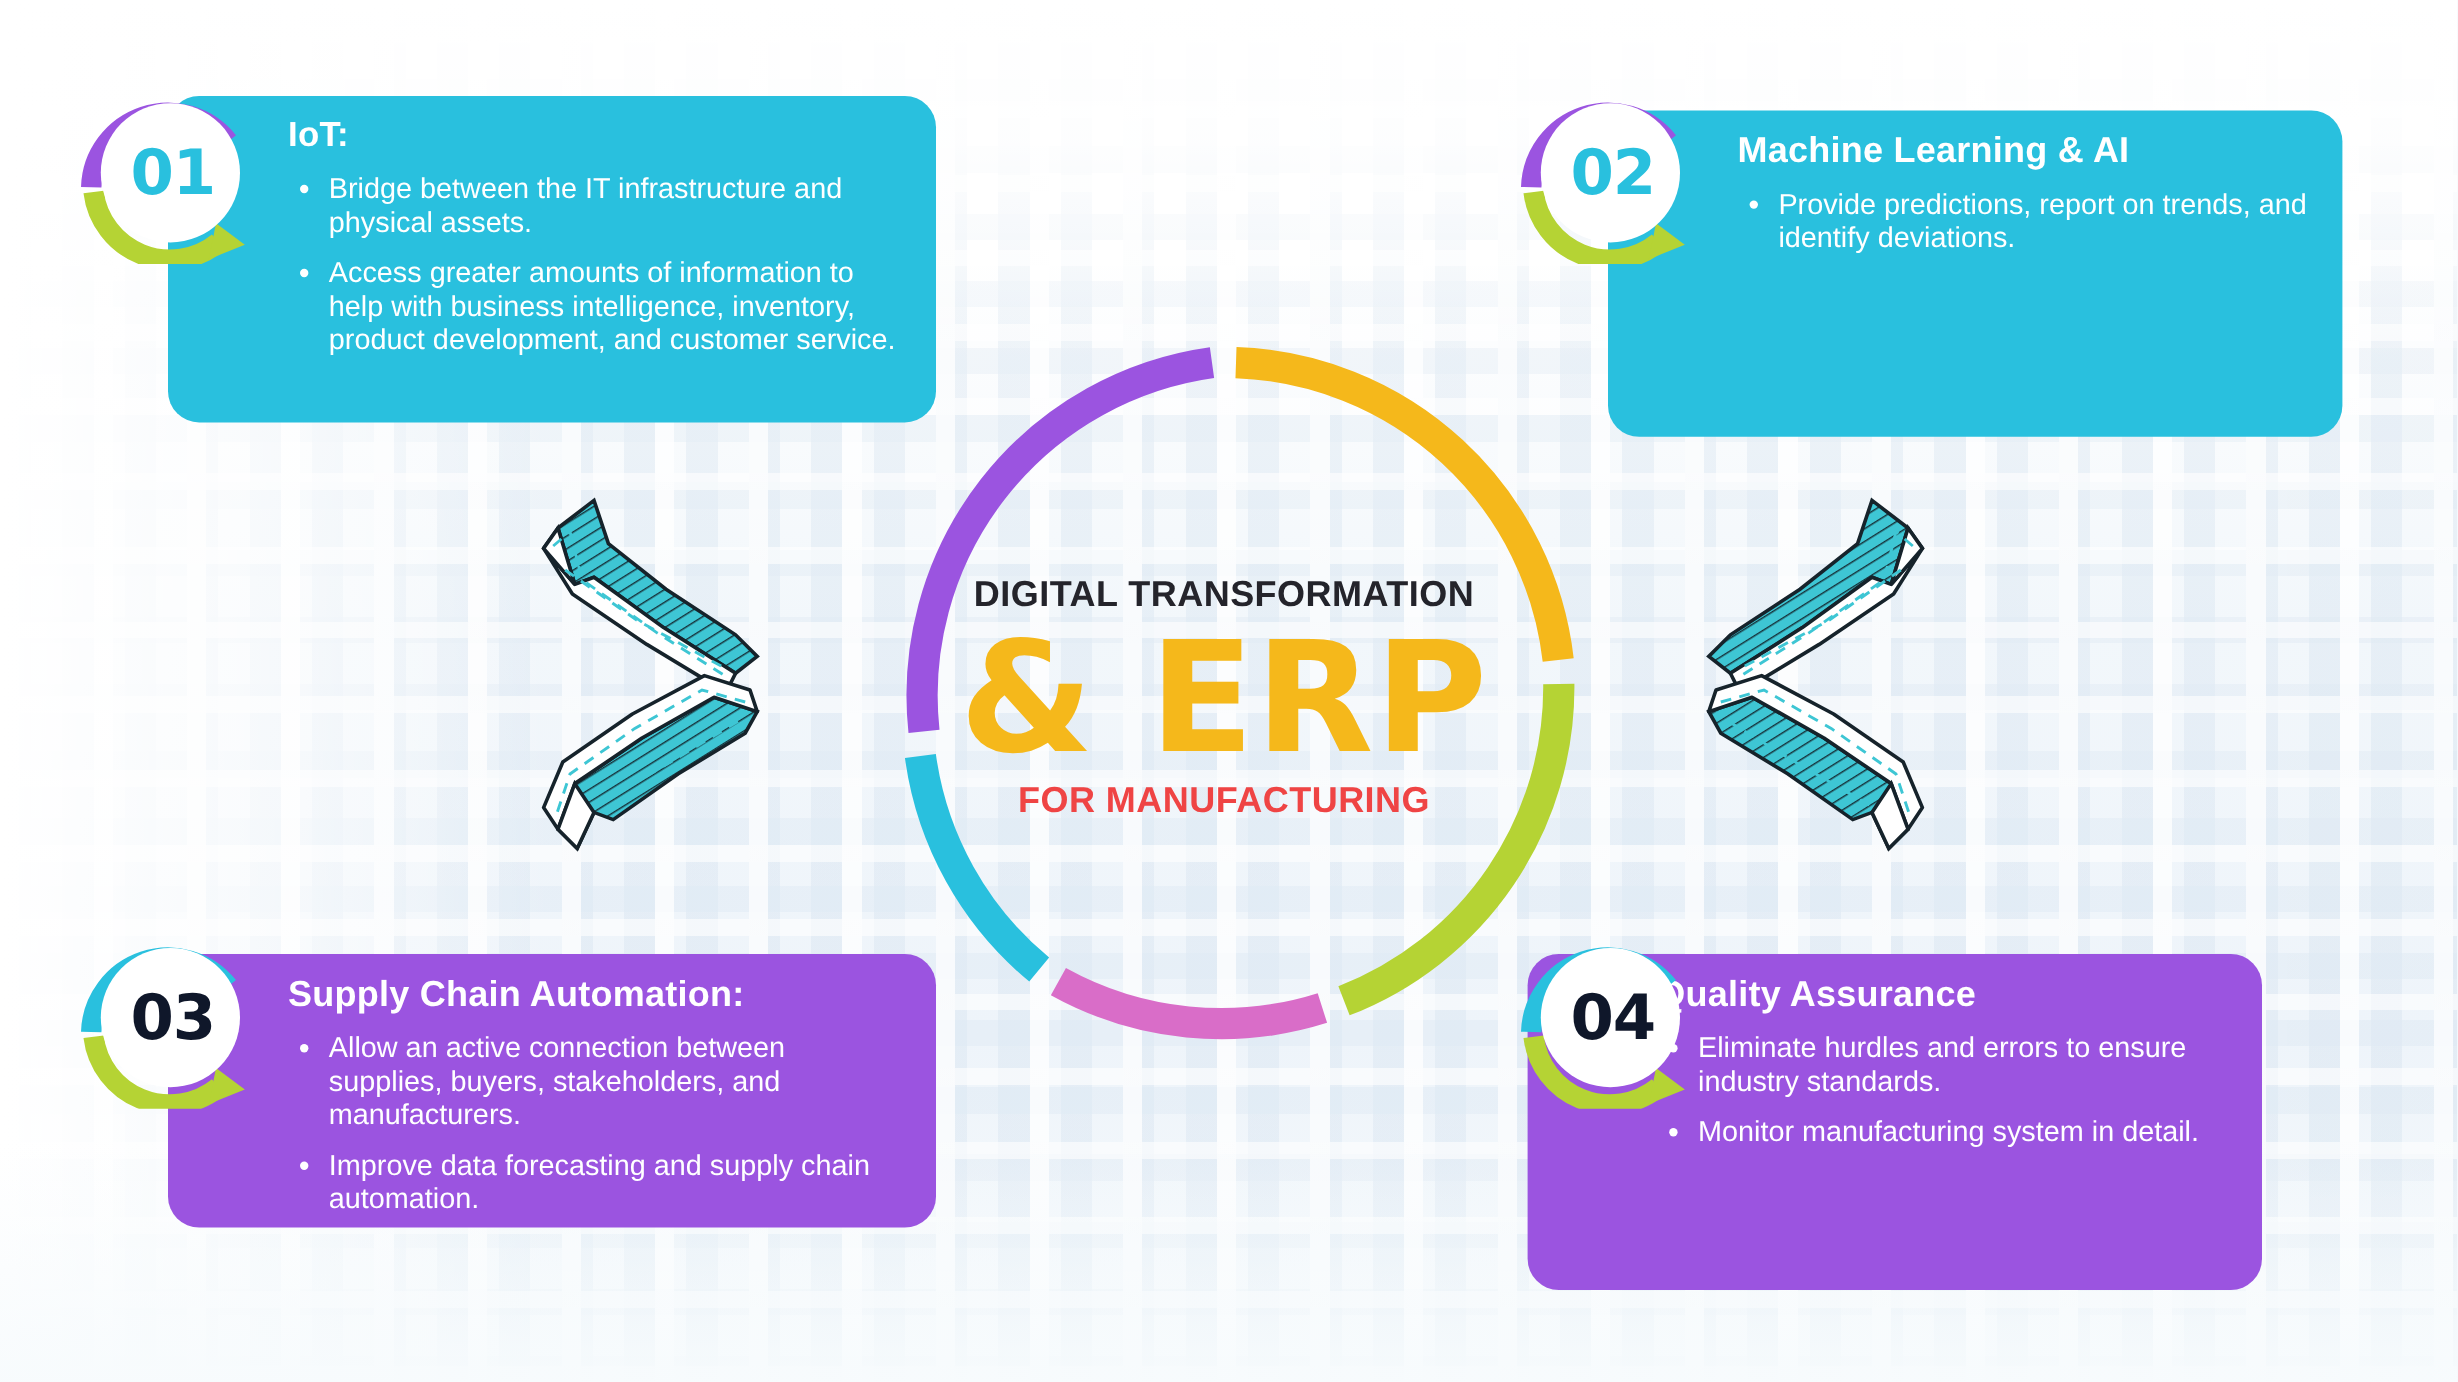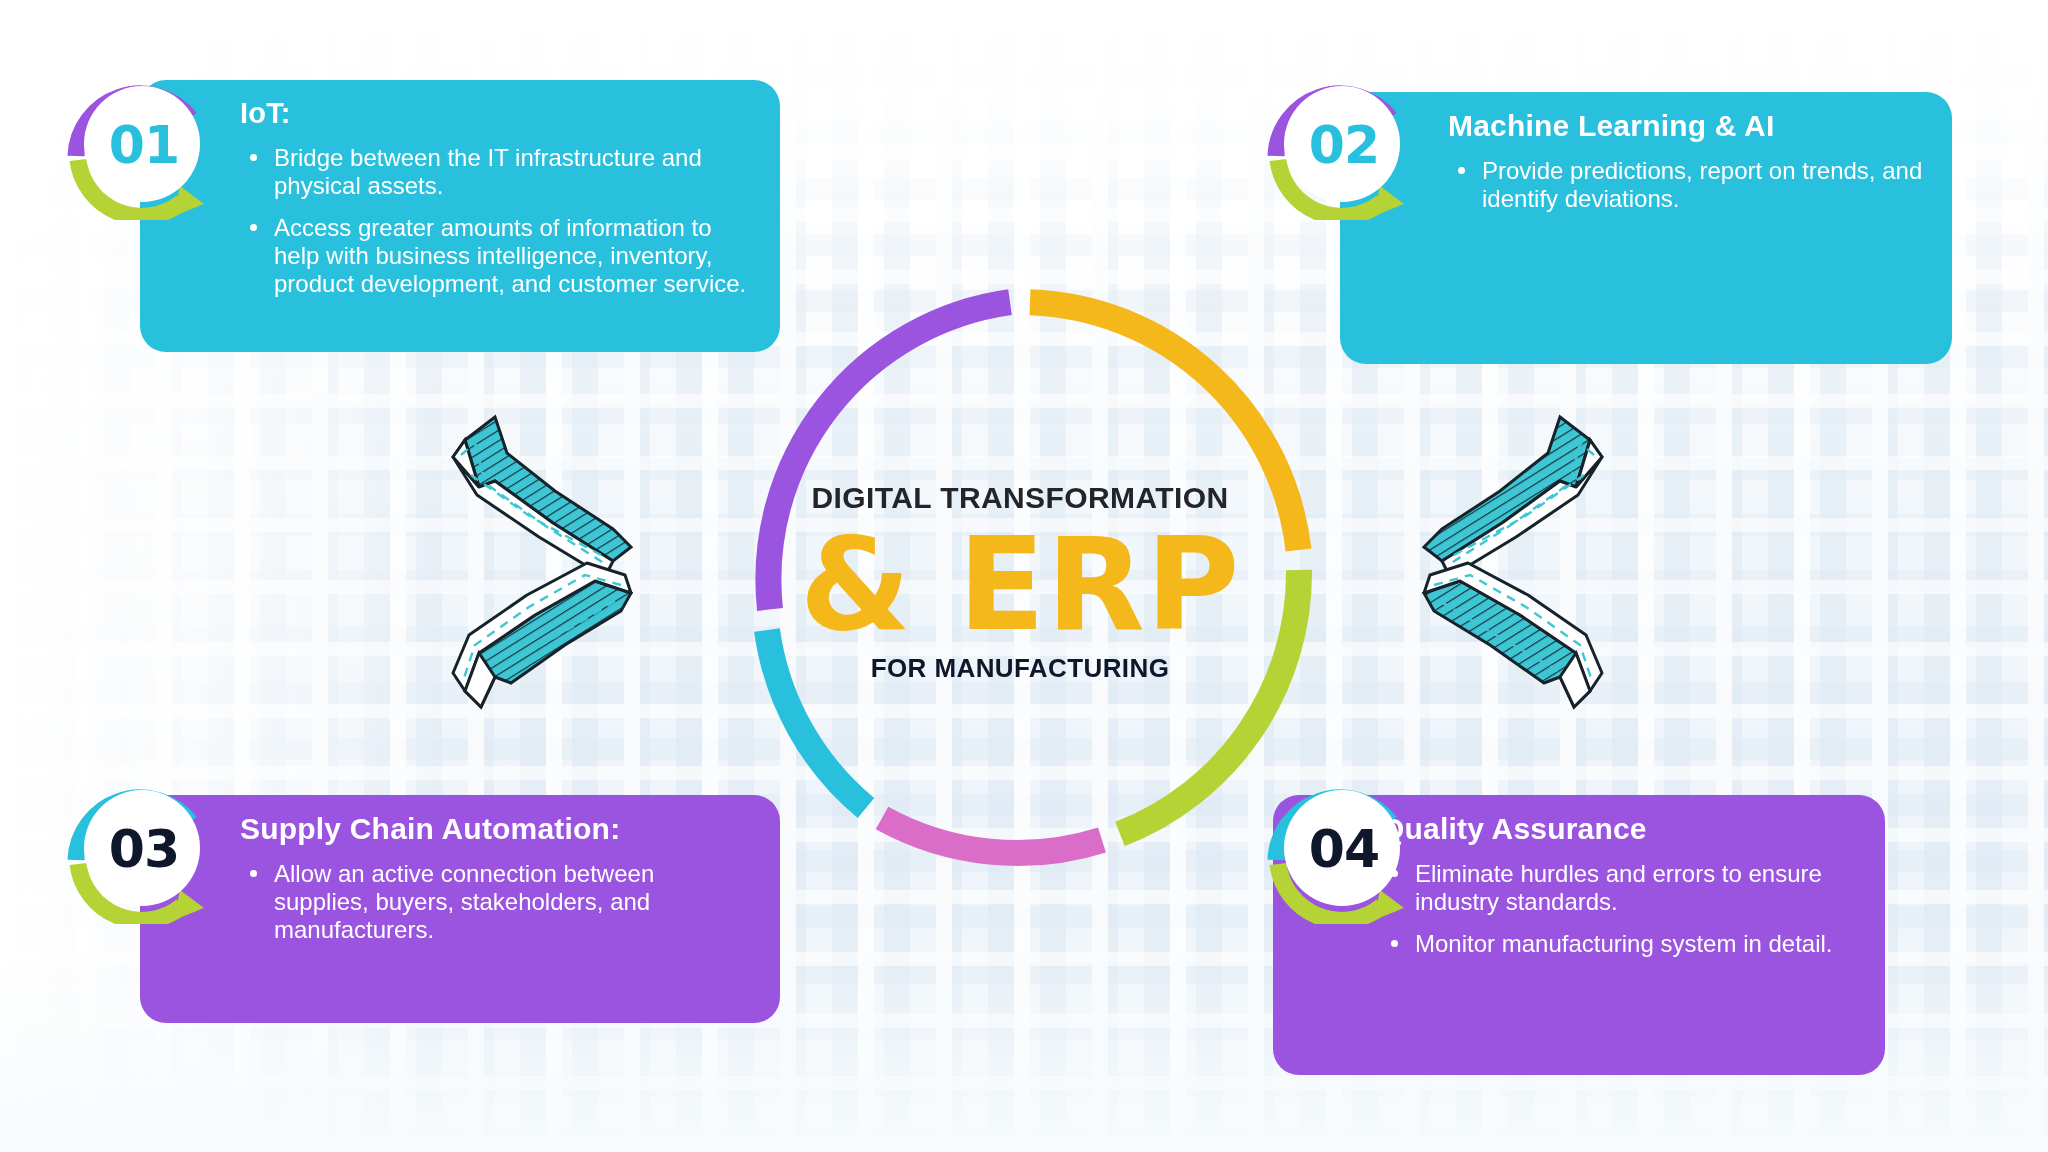--- a/index.html
+++ b/index.html
@@ -138,21 +138,21 @@
     letter-spacing: .4px; white-space: nowrap;
     font-family: "Liberation Sans", sans-serif;
   }
   .ct-main {
     font-size: 128px; font-weight: bold; color: #f5b81b;
     line-height: 1.0; letter-spacing: 1px;
     margin: 6px 0 4px 0; white-space: nowrap;
     font-family: "DejaVu Sans", sans-serif;
   }
   .ct-bottom {
-    font-size: 26px; font-weight: bold; color: #0f172a;
+    font-size: 30px; font-weight: bold; color: #ef4444;
     letter-spacing: .4px; white-space: nowrap;
     font-family: "Liberation Sans", sans-serif;
   }
 
   
   .arrows { position: absolute; }
   #arrows-left  { left: 435px;  top: 395px; width: 300px; height: 360px; }
   #arrows-right { left: 1320px; top: 395px; width: 300px; height: 360px; }
 </style>
 </head>
@@ -278,20 +278,21 @@
       <circle cx="80" cy="76" r="58" fill="#ffffff"></circle>
     </svg>
     <div class="num cyan-num">02</div>
   </div>
 
   <div class="card purple" id="card-3">
     <div class="card-body">
       <h2 class="card-title">Supply Chain Automation:</h2>
       <ul class="bullets">
         <li>Allow an active connection between supplies, buyers, stakeholders, and manufacturers.</li>
+        <li>Improve data forecasting and supply chain automation.</li>
       </ul>
     </div>
   </div>
   <div class="badge" id="badge-3">
     <svg viewBox="0 0 152 152" width="152" height="152">
       <path d="M14 88 A 64 64 0 0 1 128 50" fill="none" stroke="#29c0de" stroke-width="17"></path>
       <path d="M16 92 A 64 64 0 0 0 120 134" fill="none" stroke="#b5d334" stroke-width="17"></path>
       <polygon points="118,118 142,136 112,148" fill="#b5d334"></polygon>
       <circle cx="80" cy="76" r="58" fill="#ffffff"></circle>
     </svg>

